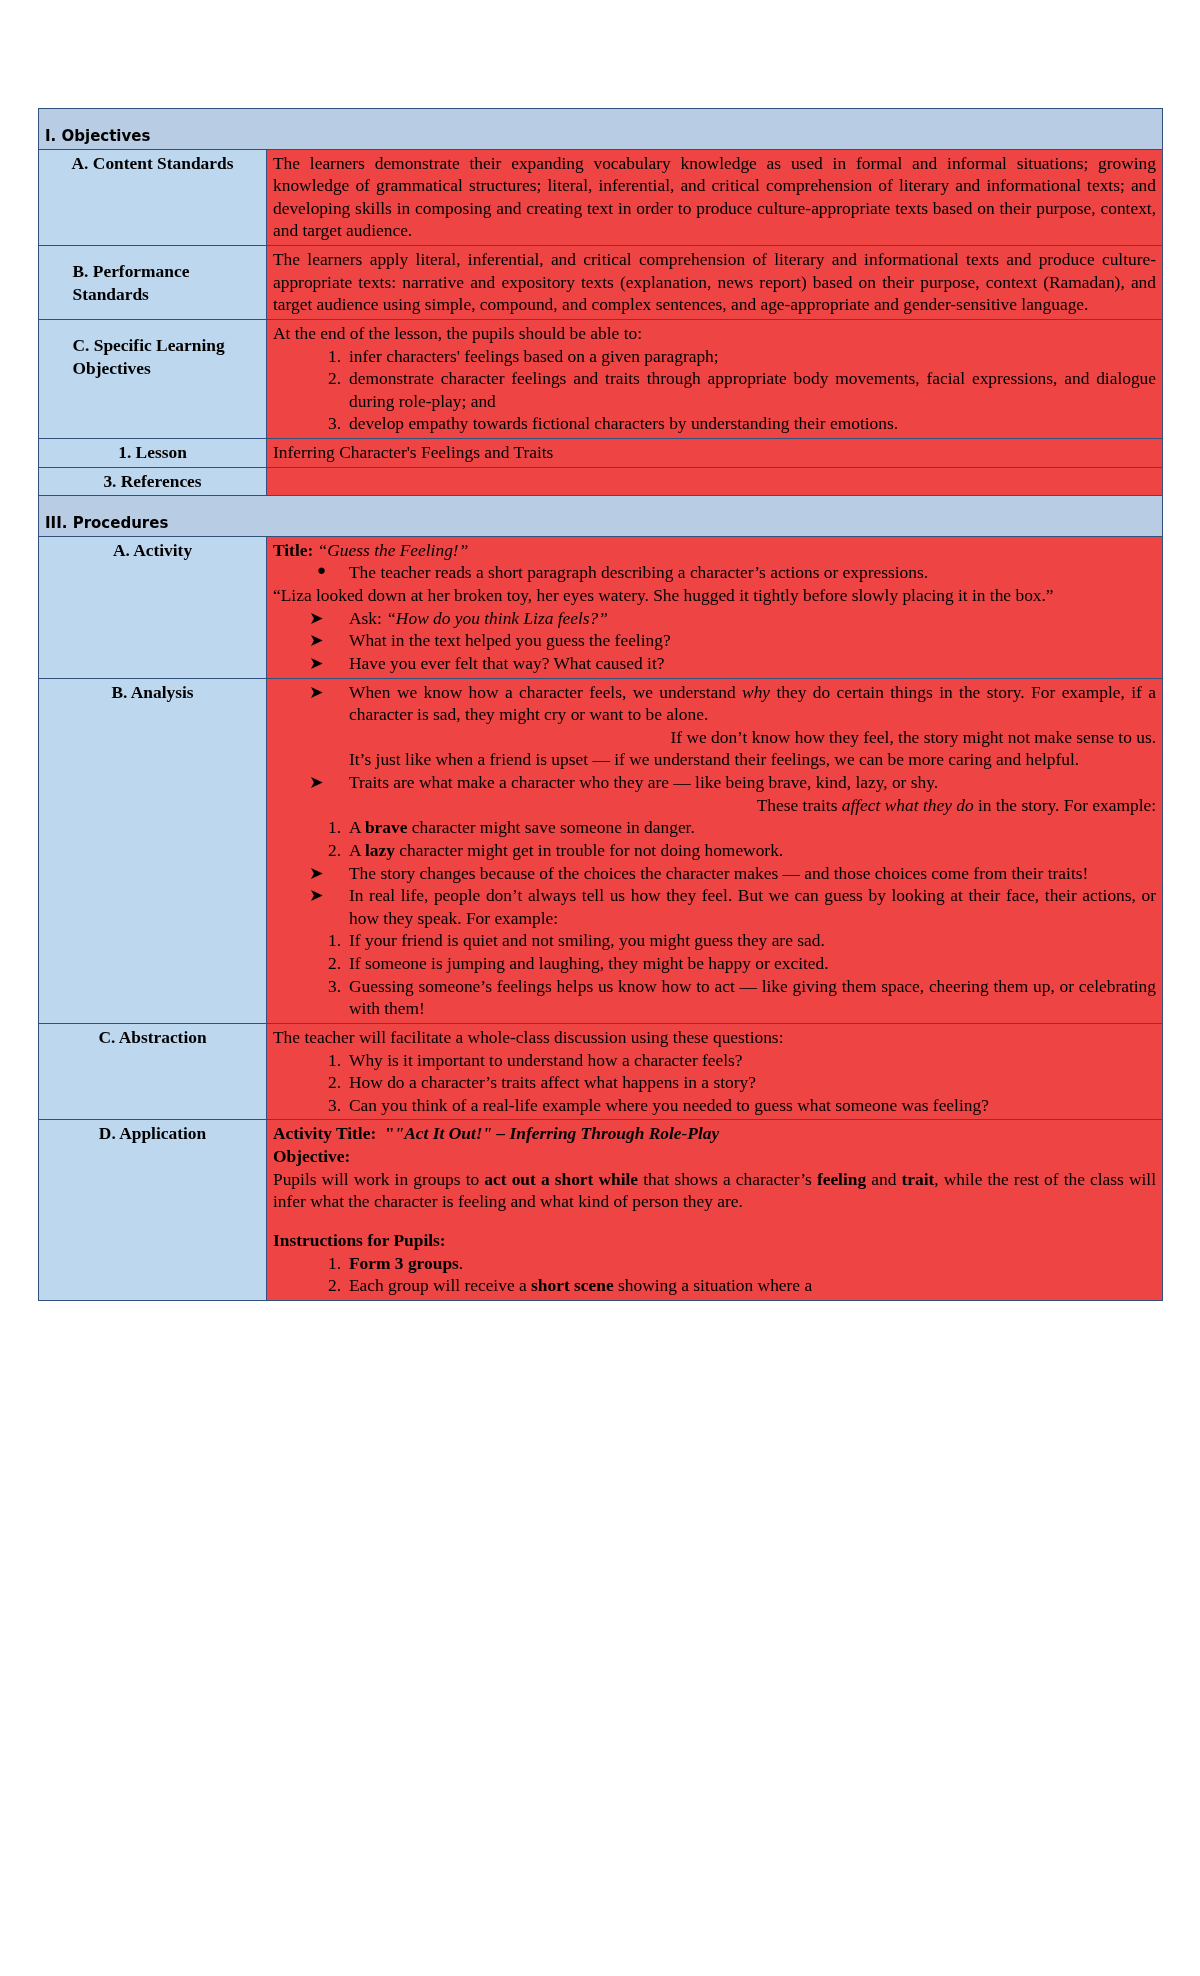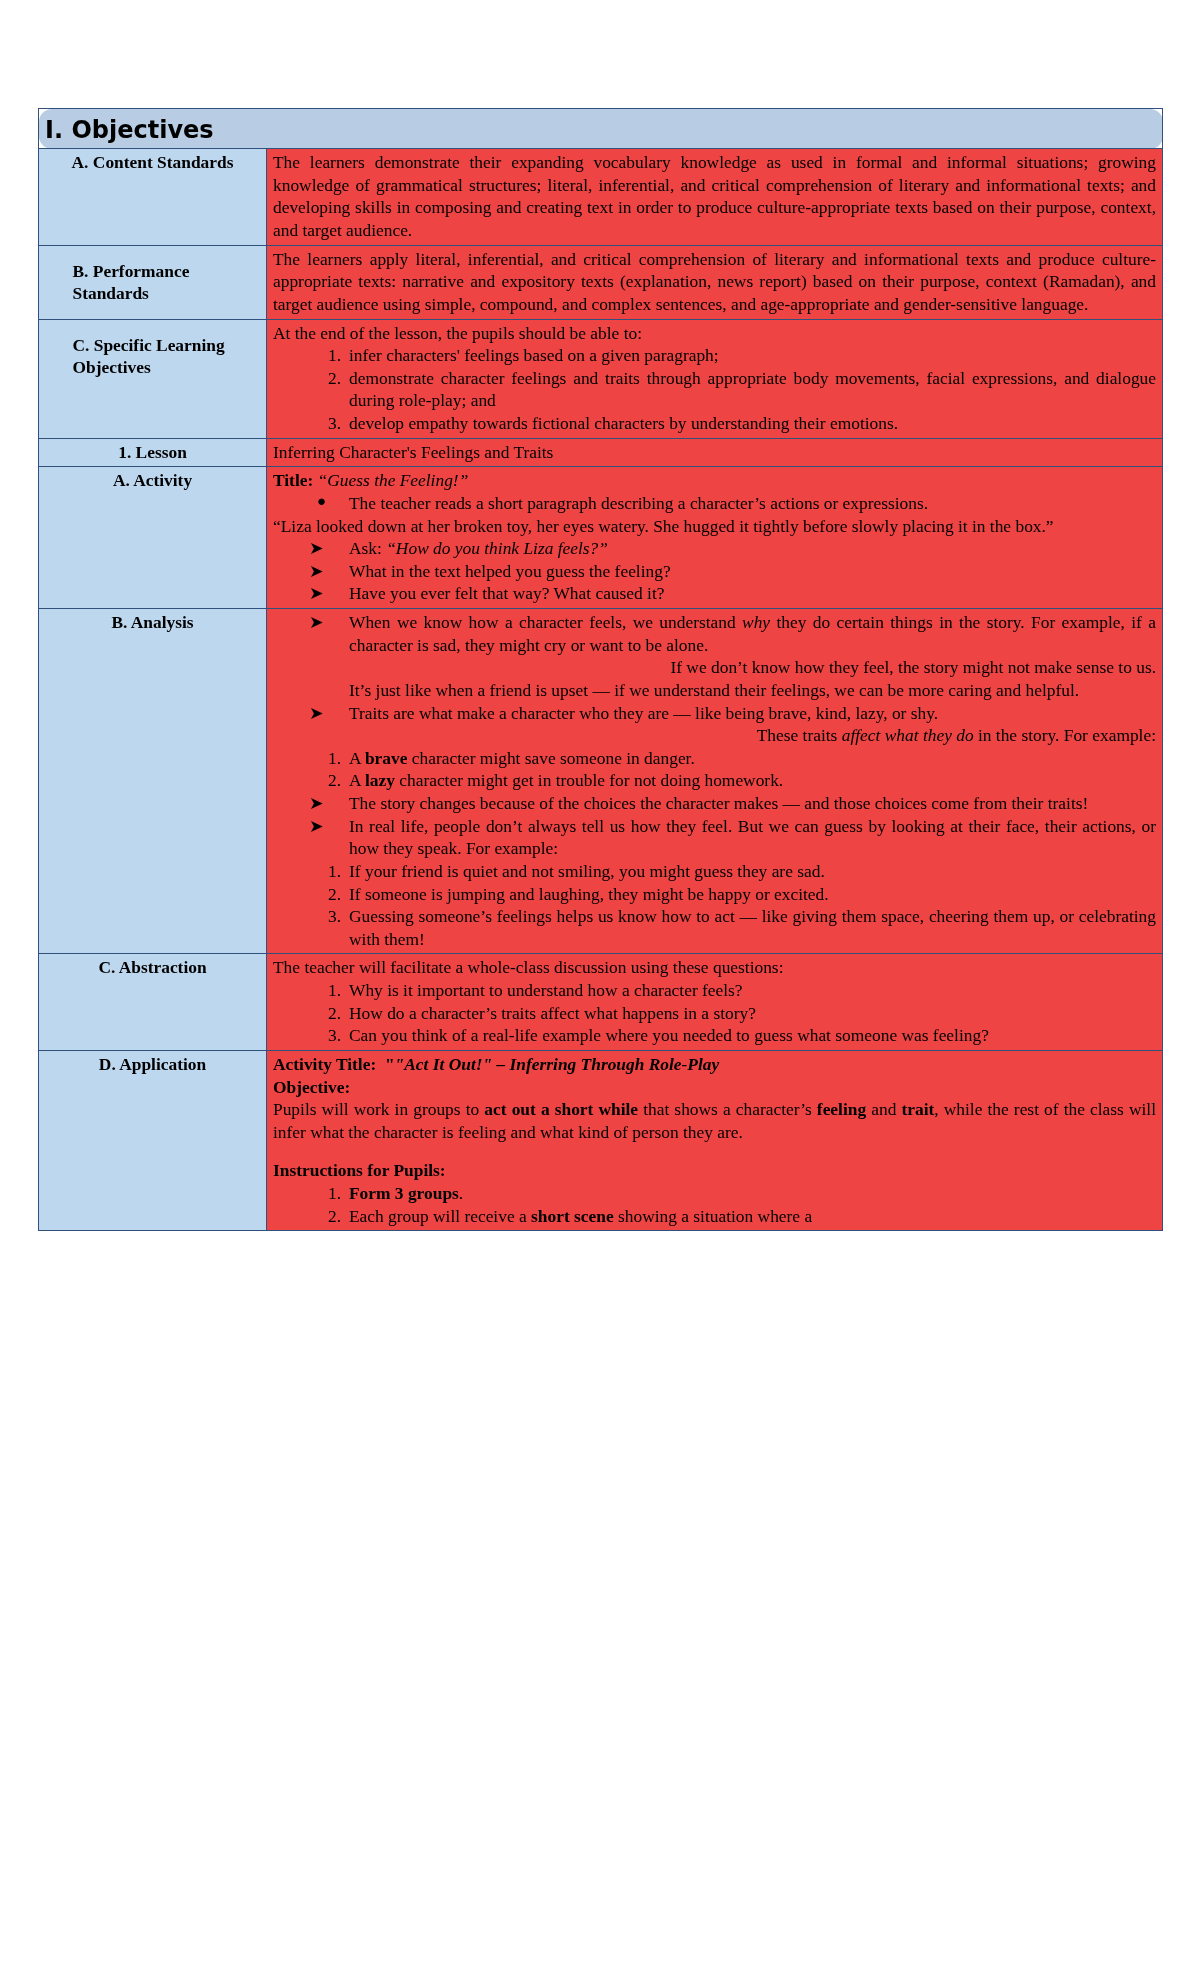--- a/index.html
+++ b/index.html
@@ -31,24 +31,23 @@
     font-size: 17.4px;
     line-height: 1.30;
   }
   col.c-label { width: 228px; }
   col.c-body  { width: 896px; }
 
   
   tr.band td {
     background: #b8cce4;
     font-weight: bold;
-    font-size: 24px;
-    padding-top: 6px;
+    font-size: 15px;
+    padding-top: 18px;
     padding-bottom: 2px;
-    border-radius: 13px;
   }
   
   td.label {
     background: #bdd7ee;
     font-weight: bold;
     text-align: center;
     padding-top: 4px;
     font-family: Liberation Serif, serif;
   }
   td.label .lbl-inner {
@@ -160,21 +159,32 @@
   <tr>
     <td class="label">
       <span class="lbl-inner">1. Lesson</span>
     </td>
     <td class="body">
       <p class="left">Inferring Character's Feelings and Traits</p>
     </td>
   </tr>
 
 
-
+  <tr>
+    <td class="label">
+      <span class="lbl-inner">3. References</span>
+    </td>
+    <td class="body">
+      <p class="left empty-body"></p>
+    </td>
+  </tr>
+
+  <tr class="band">
+    <td colspan="2">III. Procedures</td>
+  </tr>
 
   <tr>
     <td class="label">
       <span class="lbl-inner">A. Activity</span>
     </td>
     <td class="body">
       <p class="left">
         <b>Title:</b>
         <i>“Guess the Feeling!”</i>
       </p>

